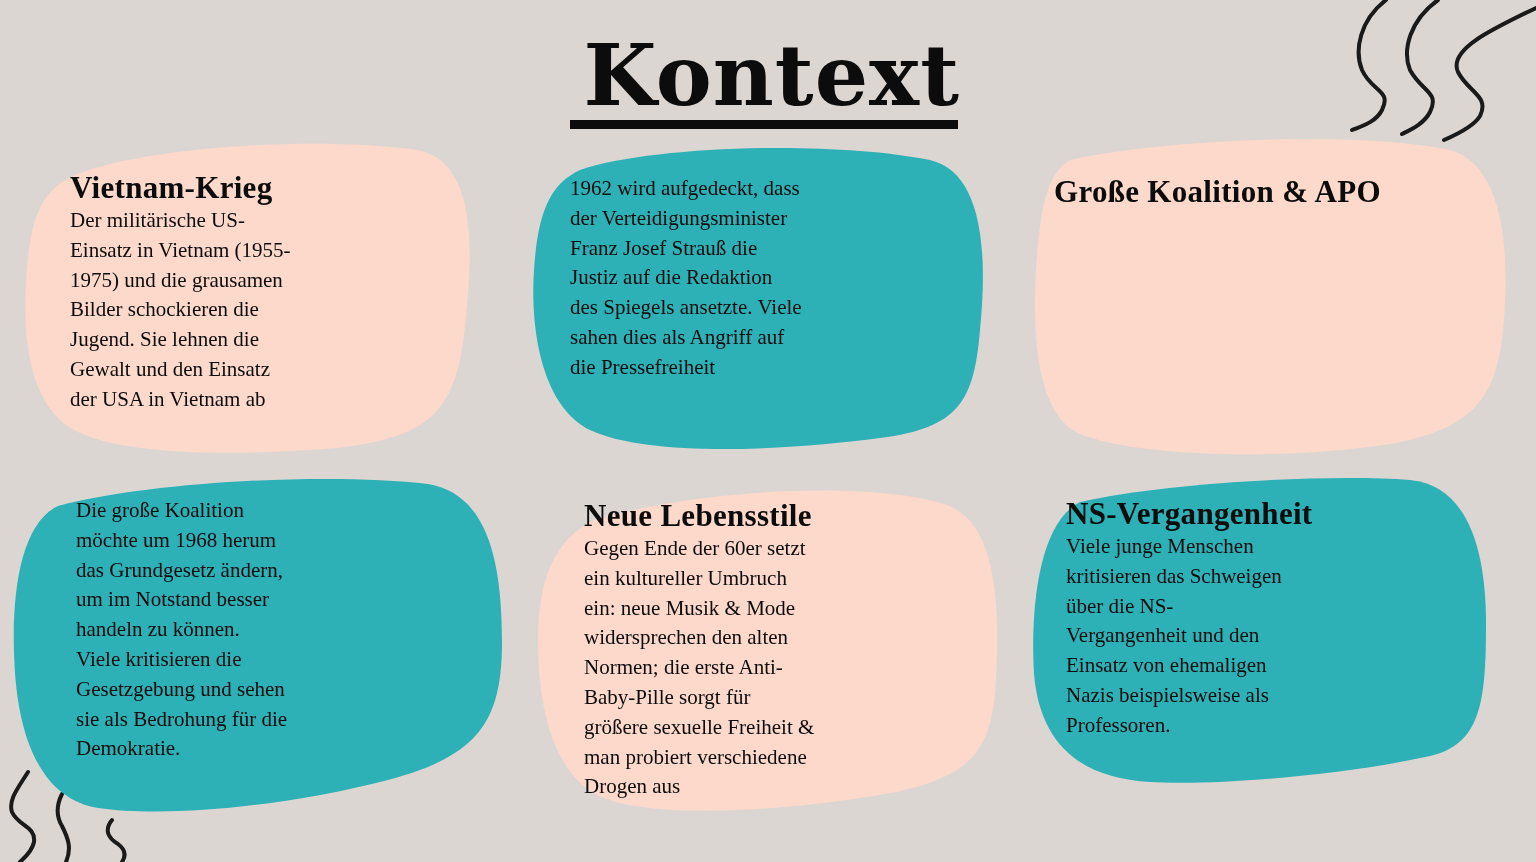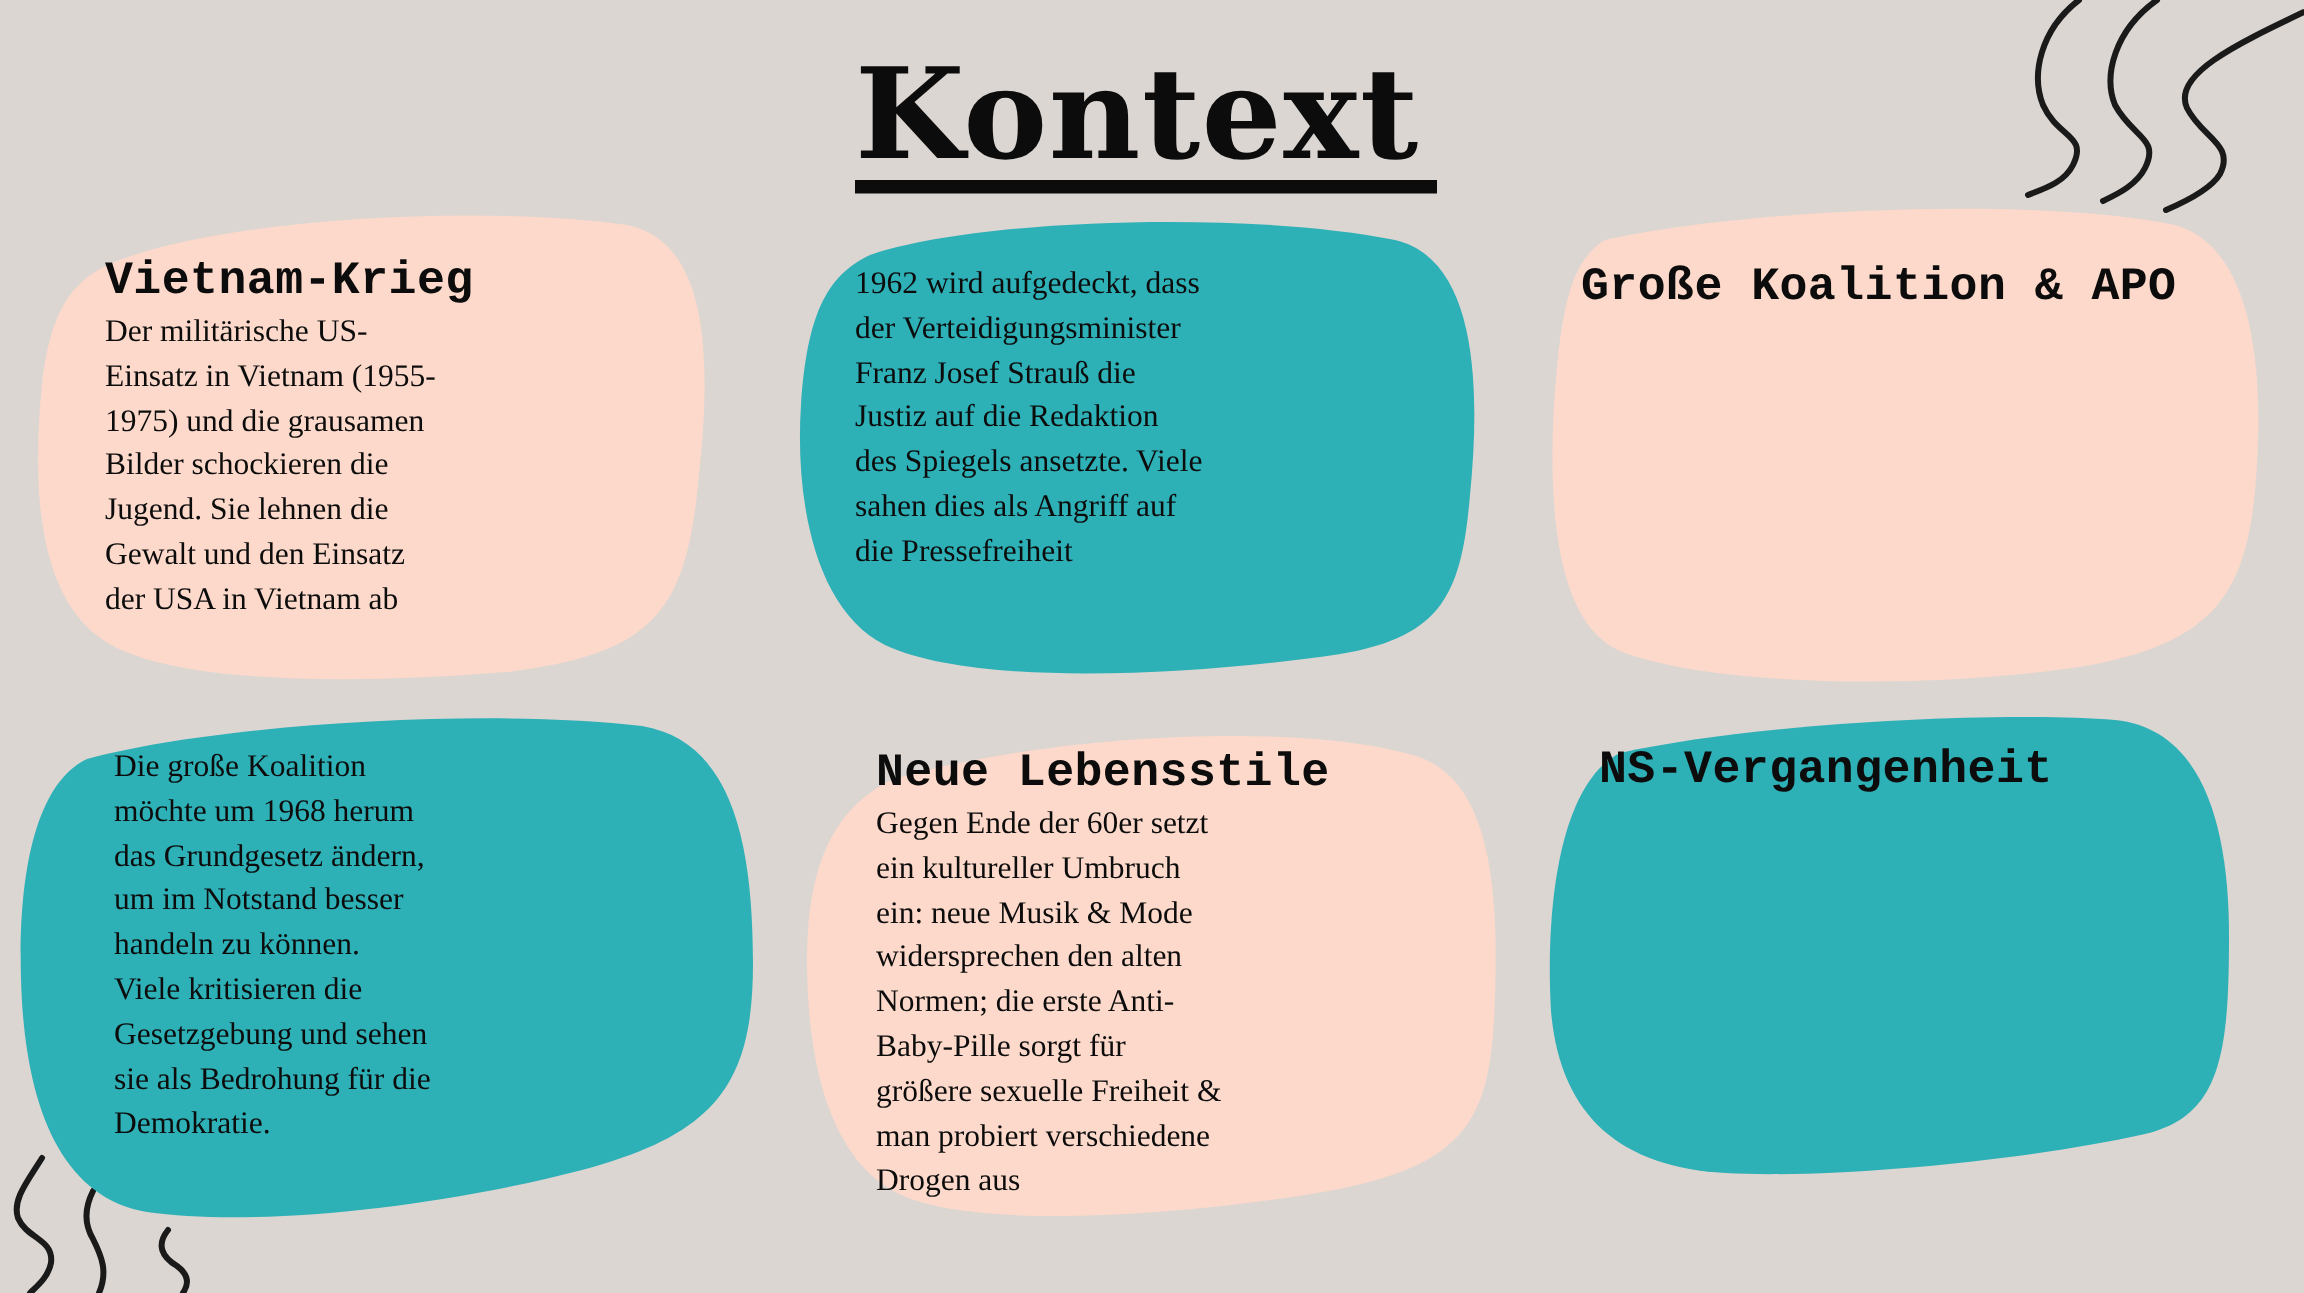--- a/index.html
+++ b/index.html
@@ -3,32 +3,32 @@
 <meta charset="utf-8">
 <style>
   html, body { margin:0; padding:0; }
   body {
     width:1536px; height:862px; overflow:hidden; position:relative;
     background:#dbd6d2;
     font-family:"DejaVu Serif","Liberation Serif",serif;
     color:#111;
   }
   .title {
-    position:absolute; left:570px; top:26px; width:390px; text-align:left;
+    position:absolute; left:570px; top:26px; width:390px; text-align:right;
     font-family:"DejaVu Serif",serif; font-weight:bold; font-size:84px; line-height:100px;
     letter-spacing:1px; color:#0c0c0c;
   }
   .title-underline {
     position:absolute; left:570px; top:120px; width:388px; height:9px; background:#0c0c0c;
   }
   .blob { position:absolute; }
   .blob svg { position:absolute; left:0; top:0; }
   .card-text { position:absolute; }
   .card-title {
-    font-family:Liberation Mono, monospace; font-weight:bold; font-size:31px; line-height:36px;
+    font-family:Liberation Serif, serif; font-weight:bold; font-size:31px; line-height:36px;
     white-space:nowrap; color:#0c0c0c; letter-spacing:0.3px;
   }
   .card-body {
     font-family:"Liberation Serif",serif; font-size:21px; line-height:29.8px;
     white-space:pre-line; color:#0c0c0c; margin-top:0px;
   }
   .squiggle { position:absolute; }
 </style>
 </head>
 <body>
@@ -127,13 +127,20 @@
 Drogen aus</div>
 </div>
 
 <div class="blob" style="left:1030px;top:474px;width:460px;height:314px">
   <svg width="460" height="314" viewBox="0 0 460 314">
     <path d="M50 28 C140 8, 300 0, 380 6 C440 12, 456 80, 456 150 C456 230, 450 270, 400 282 C320 300, 190 312, 120 308 C50 304, 10 270, 4 200 C0 130, 10 48, 50 28 Z" fill="#2eb0b7"></path>
   </svg>
 </div>
 <div class="card-text" style="left:1066px;top:496px;width:420px">
   <div class="card-title">NS-Vergangenheit</div>
+  <div class="card-body">Viele junge Menschen
+kritisieren das Schweigen
+über die NS-
+Vergangenheit und den
+Einsatz von ehemaligen
+Nazis beispielsweise als
+Professoren.</div>
 </div>
 
 </body></html>

